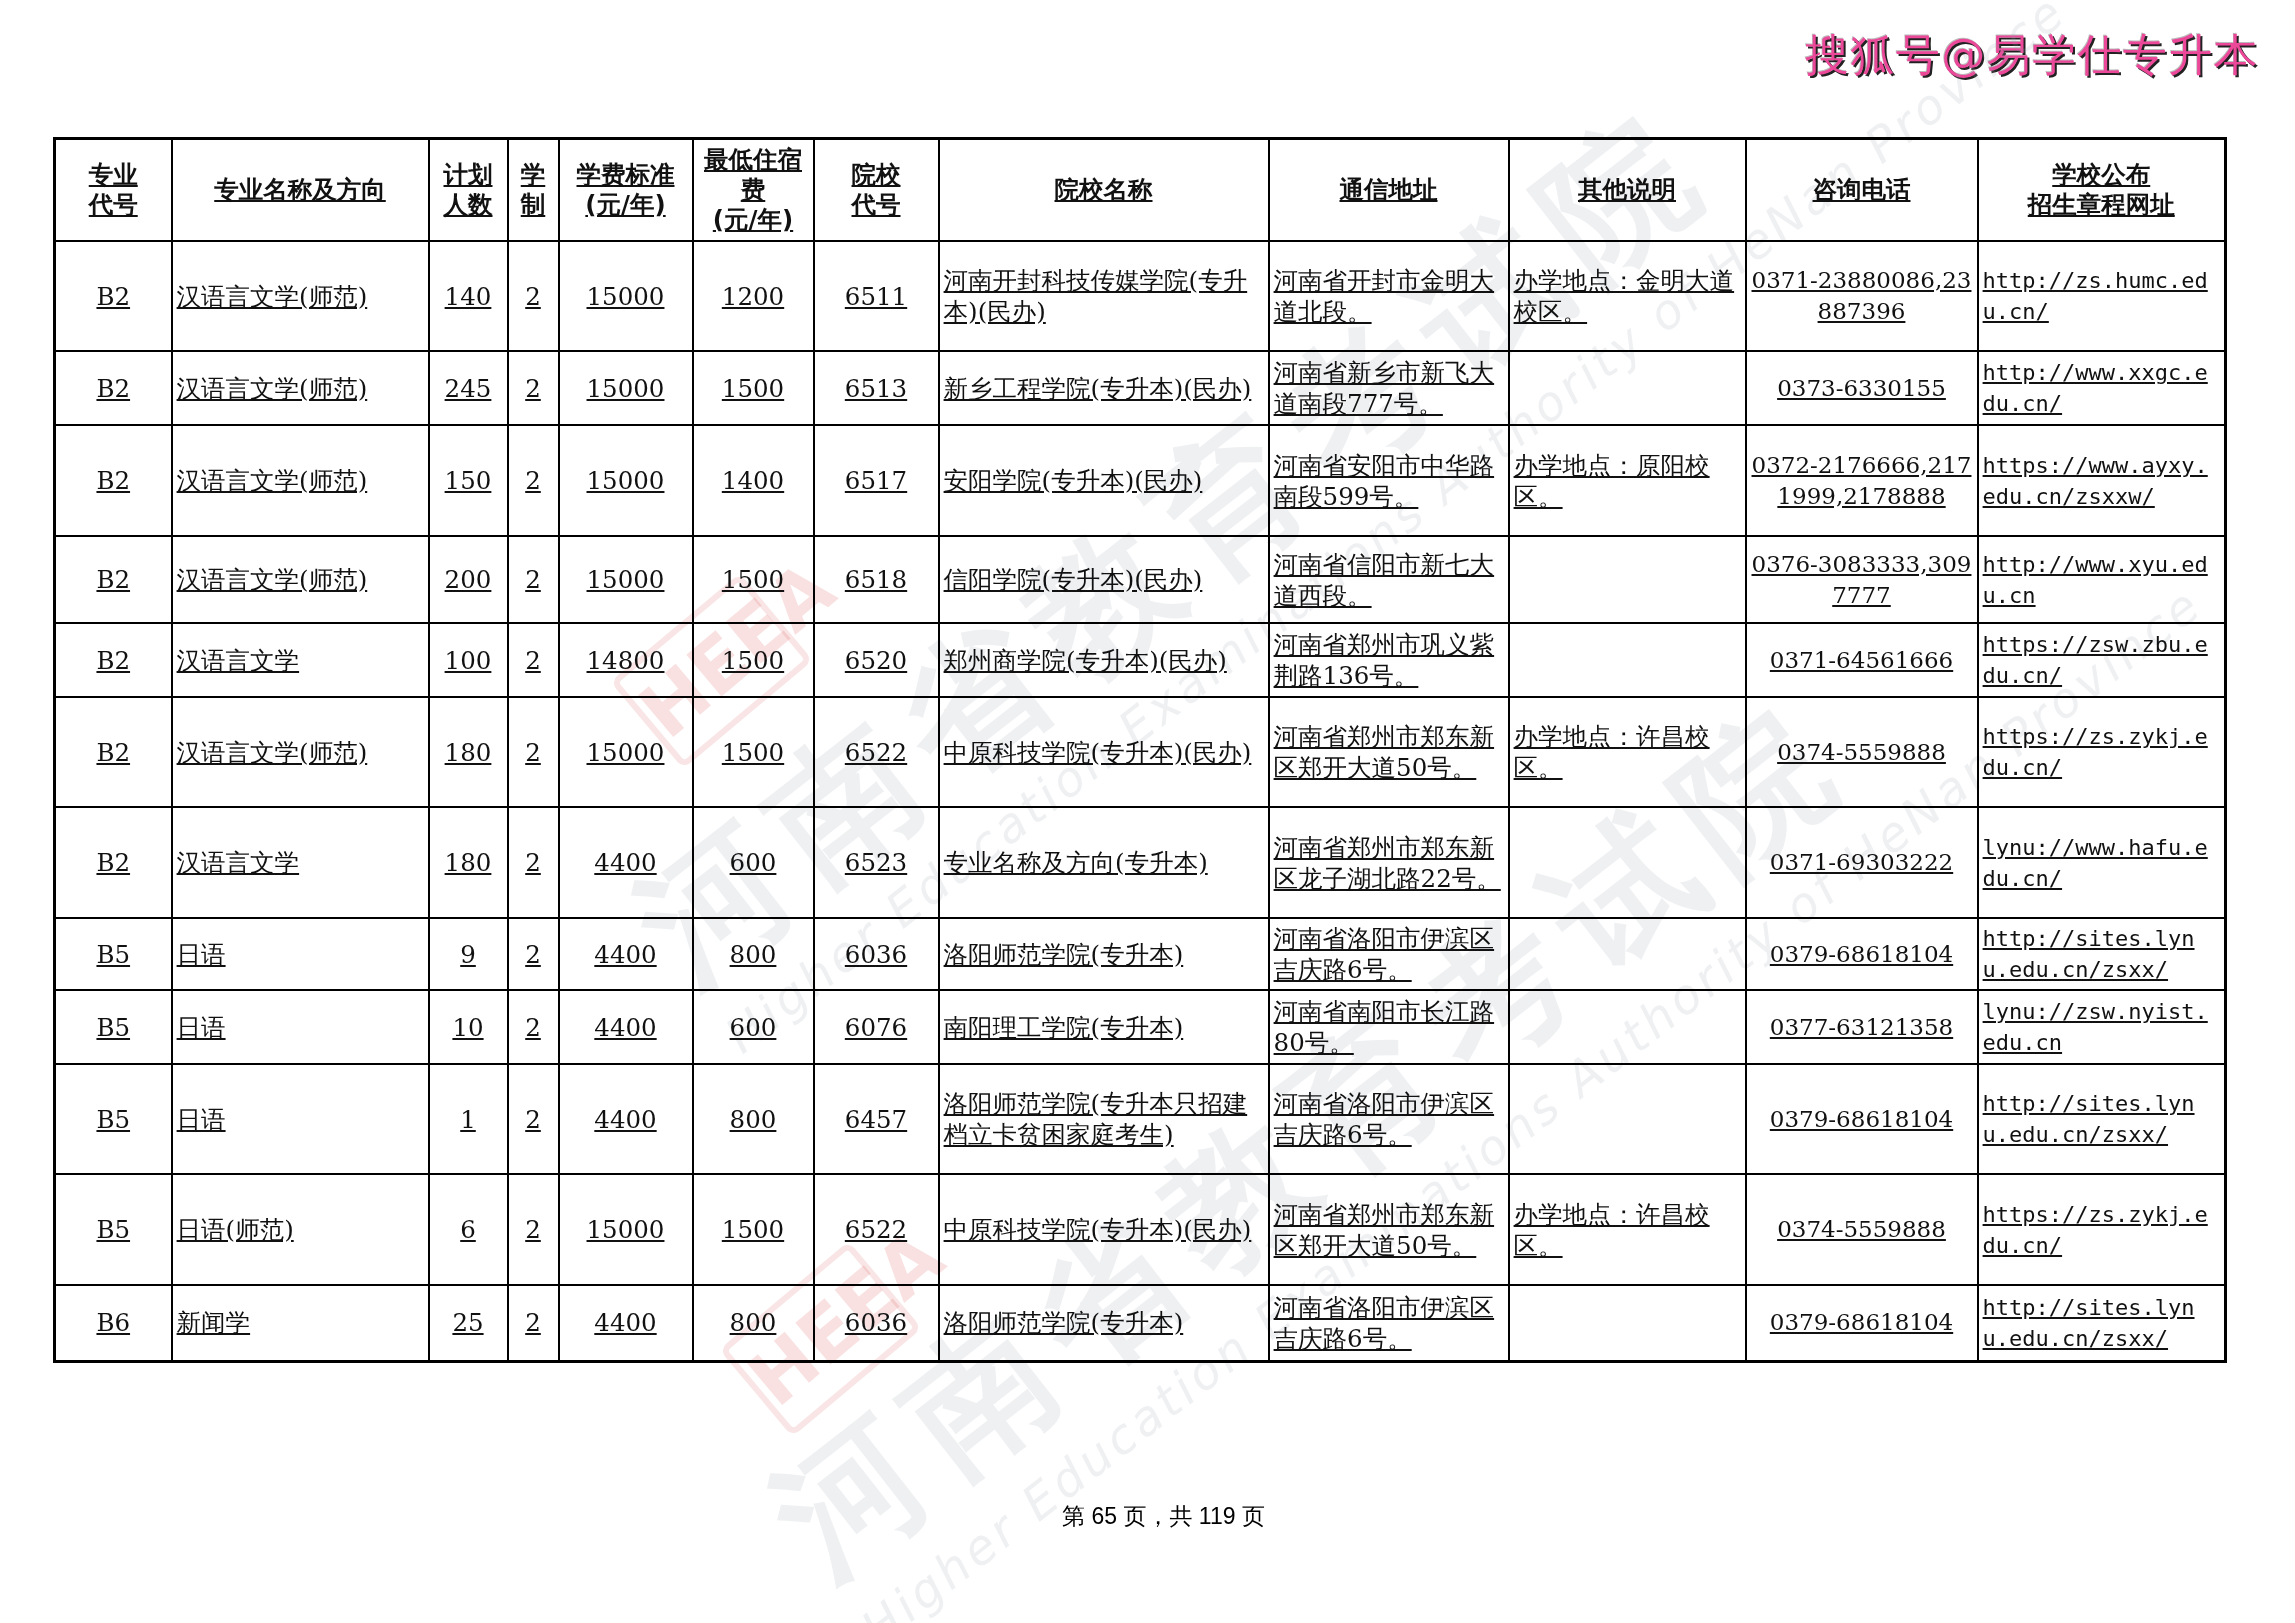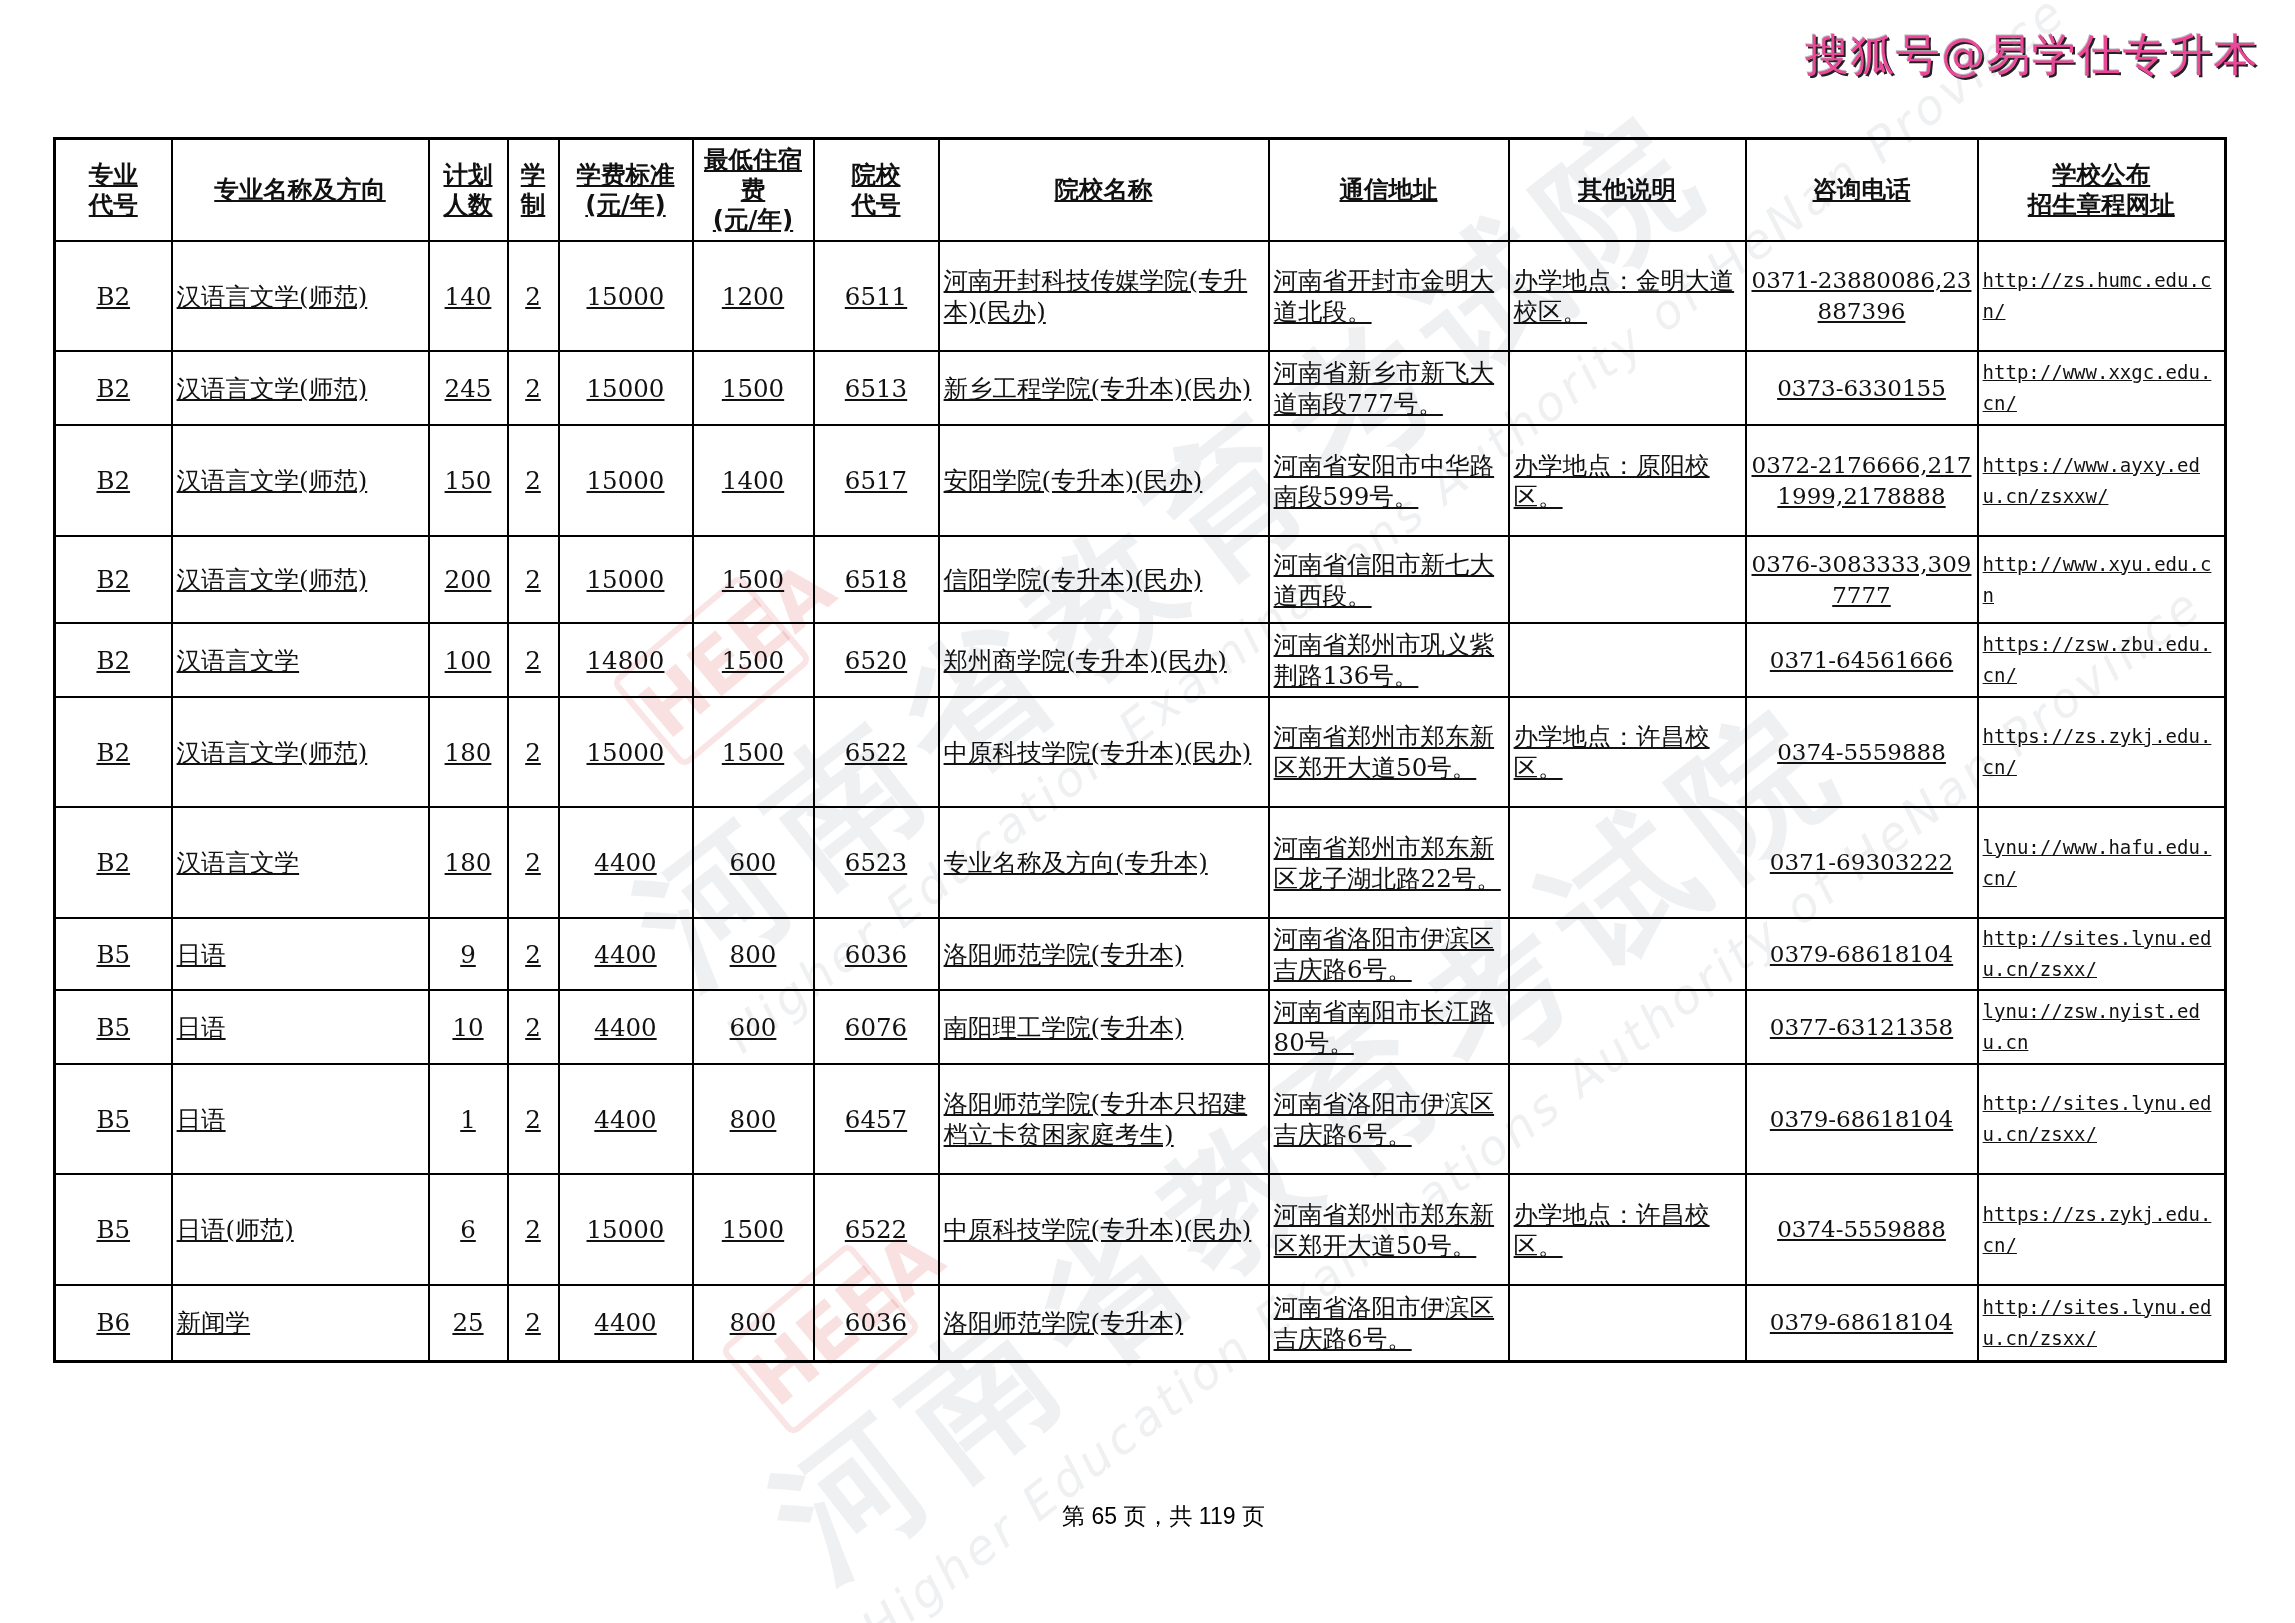--- a/index.html
+++ b/index.html
@@ -74,21 +74,21 @@
     font-weight: bold;
     text-align: center;
     font-size: 24.5px;
     line-height: 30px;
     height: 100px;
   }
   table.plan td.c { text-align: center; }
   table.plan td.l { text-align: left; }
   table.plan td.mono {
     font-family: "DejaVu Sans Mono", "Liberation Mono", monospace;
-    font-size: 19px;
+    font-size: 22px;
     text-align: left;
   }
   table.plan td.phone {
     font-family: "DejaVu Serif", "Liberation Serif", serif;
     font-size: 23px;
     text-align: center;
   }
   .page-footer {
     position: absolute;
     top: 1501px;

